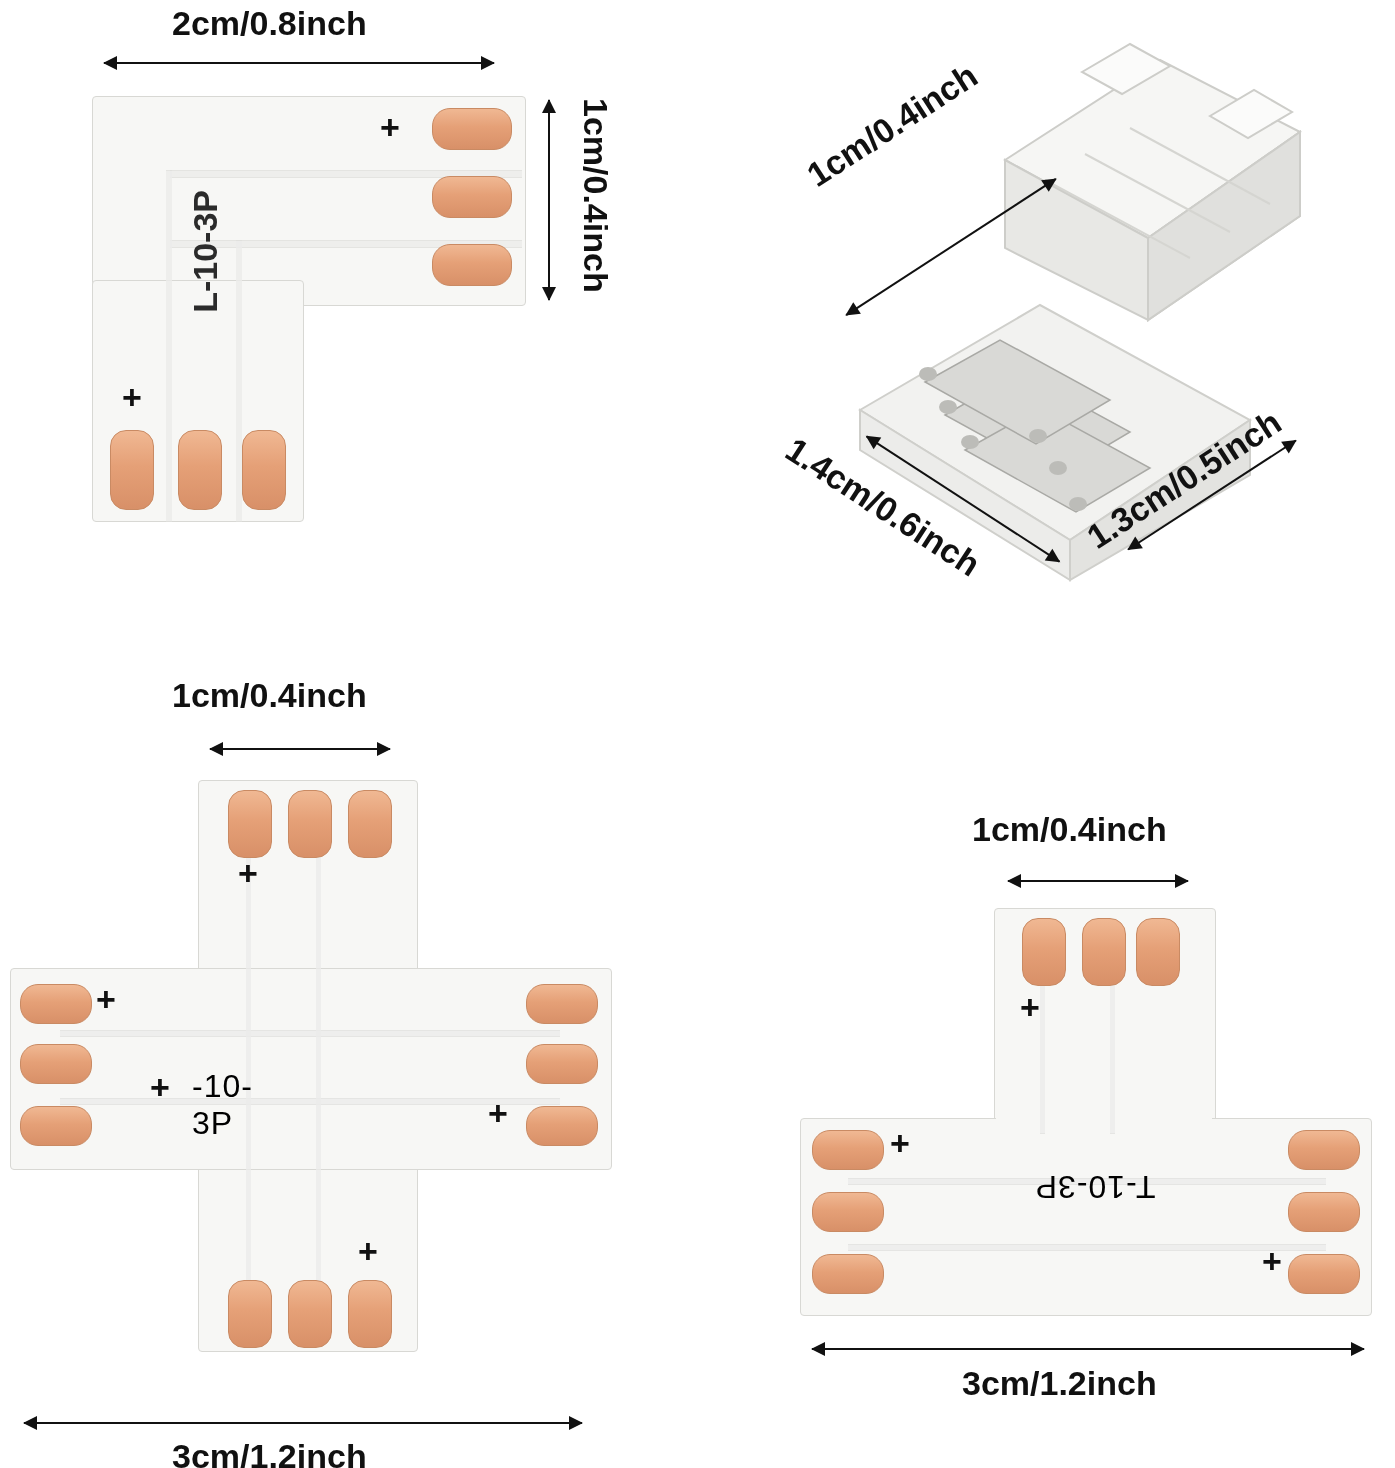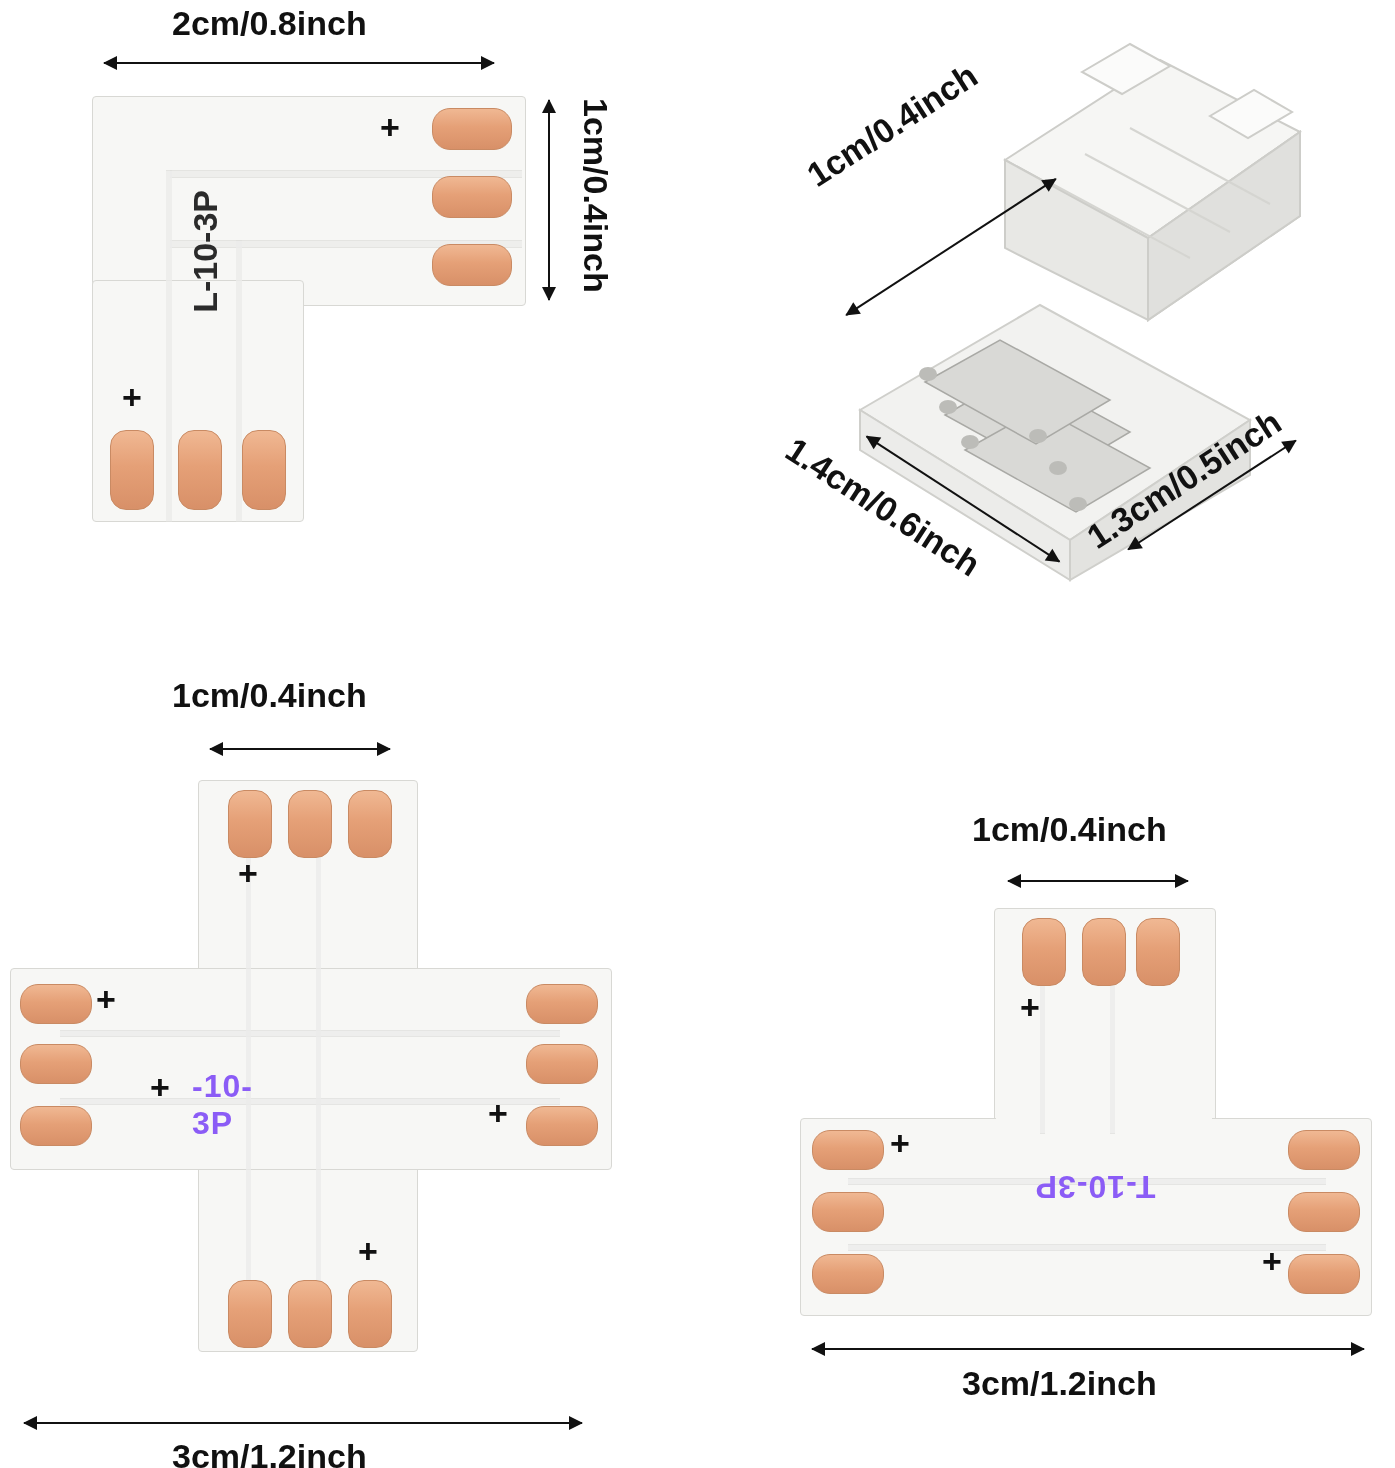--- a/index.html
+++ b/index.html
@@ -16,21 +16,21 @@
   .arrow-v:after{bottom:-1px;border-top:14px solid #111;}
   .arrow-d{position:absolute;height:2px;background:#111;transform-origin:center center;}
   .arrow-d:before,.arrow-d:after{content:"";position:absolute;top:-6px;border-top:7px solid transparent;border-bottom:7px solid transparent;}
   .arrow-d:before{left:-1px;border-right:14px solid #111;}
   .arrow-d:after{right:-1px;border-left:14px solid #111;}
 
   .pcb{position:absolute;}
   .pcb-body{position:absolute;background:#f7f7f5;border:1px solid #d8d8d4;}
   .pad{position:absolute;background:linear-gradient(180deg,#f0b893 0%,#e5a077 45%,#d89068 100%);border-radius:18px;border:1px solid #c98a63;}
   .plus{position:absolute;color:#111;font-weight:bold;font-family:"Liberation Sans",sans-serif;}
-  .silk{position:absolute;color:#8b5cf6;font-weight:bold;letter-spacing:1px;}
+  .silk{position:absolute;color:#000000;font-weight:normal;letter-spacing:1px;}
   .rot180{transform:rotate(180deg);}
   .groove{position:absolute;background:#ececeb;border-top:1px solid #e0e0dd;border-bottom:1px solid #e0e0dd;}
 </style>
 </head>
 <body>
 
 <div>
 
   <div class="dim-label" style="left:172px;top:4px;font-size:34px;">2cm/0.8inch</div>
   <div class="arrow-h" style="left:104px;top:62px;width:390px;"></div>

